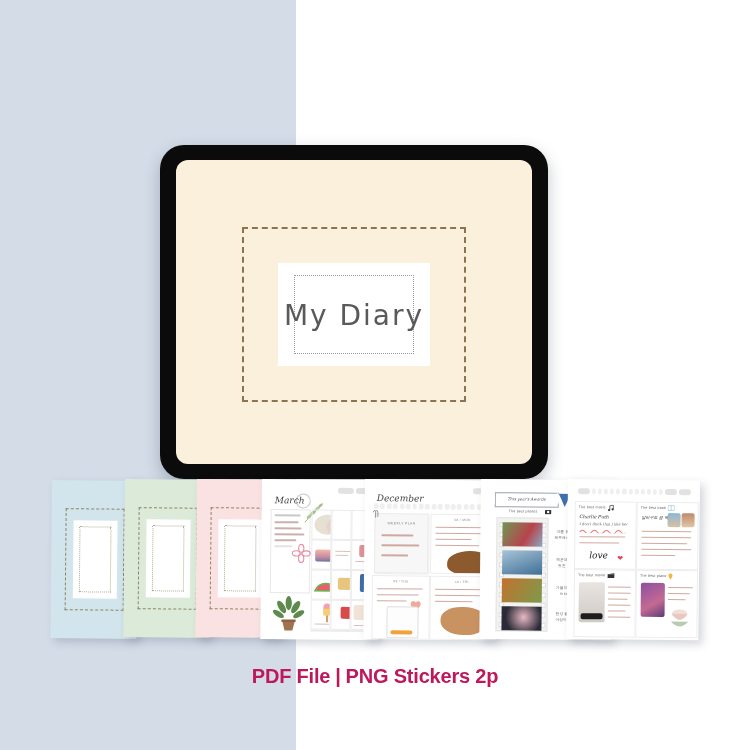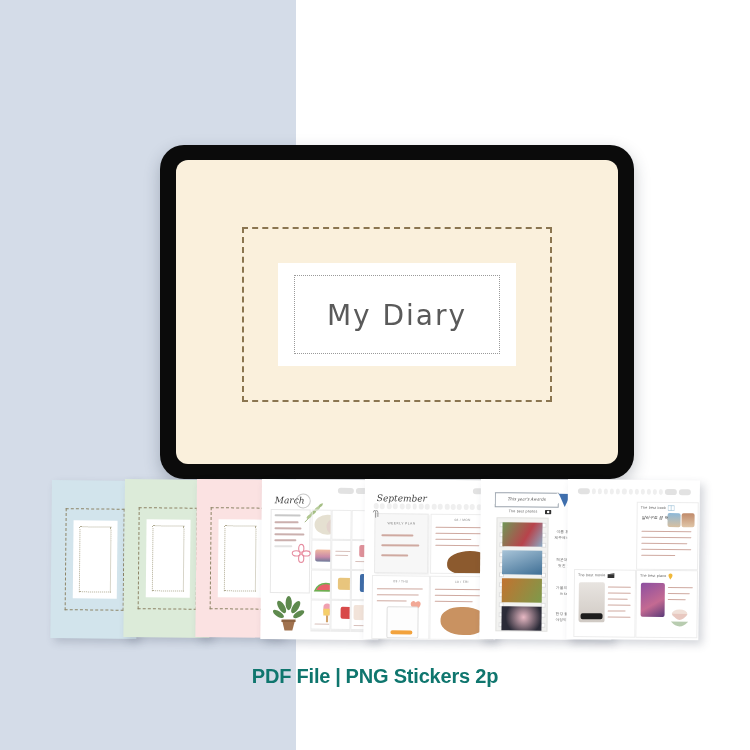--- a/index.html
+++ b/index.html
@@ -22,27 +22,27 @@
     font-size:39px;font-weight:bold;letter-spacing:-0.5px;
     color:#0a0a0a;white-space:nowrap;
   }
   .title .t-undated{margin-right:14px;}
 
   
   .footer{
     position:absolute;left:0;top:665px;width:750px;
     text-align:center;
     font-size:20px;font-weight:bold;letter-spacing:-0.2px;
-    color:#0f766e;white-space:nowrap;
+    color:#be185d;white-space:nowrap;
   }
   .footer .f-sep{margin:0 5px;}
 
   
   .tablet{
-    position:absolute;left:160px;top:145px;width:474px;height:334px;
+    position:absolute;left:160px;top:145px;width:388px;height:334px;
     background:#0b0b0b;border-radius:24px;
     box-shadow:0 6px 16px rgba(40,50,70,.28);
   }
   .tablet-screen{
     position:absolute;left:16px;top:15px;right:16px;bottom:15px;
     background:#faf0dc;border-radius:12px;overflow:hidden;
   }
   .cover-dash-outer{
     position:absolute;left:66px;top:67px;right:66px;bottom:62px;
     border:2px dashed #8a7550;
@@ -279,21 +279,21 @@
           </div>
         </div>
       </div>
     </div>
 
     <div class="page wide-page" style="left:365px;top:9px;transform:rotate(0.6deg);">
       <div class="pg-inner">
         <div class="tabrow">
           <div class="tab w2"></div>
         </div>
-        <div class="july-label">September</div>
+        <div class="july-label">December</div>
         <div class="numrow">
           <div class="numdot"></div>
           <div class="numdot"></div>
           <div class="numdot"></div>
           <div class="numdot"></div>
           <div class="numdot"></div>
           <div class="numdot"></div>
           <div class="numdot"></div>
           <div class="numdot"></div>
           <div class="numdot"></div>
@@ -422,20 +422,37 @@
           <div class="numdot"></div>
           <div class="numdot"></div>
           <div class="numdot"></div>
           <div class="numdot"></div>
           <div class="numdot"></div>
           <div class="numdot"></div>
           <div class="tab w2"></div>
           <div class="tab w2"></div>
         </div>
 
+        <div class="quad" style="left:3px;top:18px;width:60px;height:66px;">
+          <div class="lbl" style="left:3px;top:3px;">The best music</div>
+          <svg style="position:absolute;left:32px;top:2px;width:7px;height:7px;" viewBox="0 0 10 10">
+            <path d="M3 8 L3 2 L8 1 L8 7" stroke="#333" stroke-width="1" fill="none"></path>
+            <circle cx="2" cy="8" r="1.6" fill="#333"></circle>
+              <circle cx="7" cy="7" r="1.6" fill="#333"></circle>
+          </svg>
+          <div class="hand" style="left:4px;top:12px;font-size:4.6px;color:#2c2c2c;">Charlie Puth</div>
+          <div class="hand" style="left:4px;top:20px;font-size:3.6px;color:#555;">I don't think that I like her</div>
+          <svg class="zig" style="left:4px;top:26px;width:46px;" viewBox="0 0 46 5" preserveAspectRatio="none">
+            <path d="M0 4 Q3 0 6 4 T12 4 T18 4 T24 4 T30 4 T36 4 T42 4 T46 4" stroke="#e8767f" stroke-width="1" fill="none"></path>
+          </svg>
+          <div class="tline" style="left:4px;top:34px;width:46px;background:#cfa9a0;"></div>
+          <div class="tline" style="left:4px;top:40px;width:40px;background:#cfa9a0;"></div>
+          <div class="hand" style="left:14px;top:48px;font-size:9px;color:#1c1c1c;">love</div>
+          <div class="heart" style="left:42px;top:52px;">❤</div>
+        </div>
 
         <div class="quad" style="left:65px;top:18px;width:60px;height:66px;">
           <div class="lbl" style="left:3px;top:3px;">The best book</div>
           <svg style="position:absolute;left:30px;top:2px;width:7px;height:6px;" viewBox="0 0 10 8">
             <rect x="0.5" y="0.5" width="9" height="7" fill="none" stroke="#8fb8d0" stroke-width="0.8"></rect>
             <path d="M5 0.5 L5 7.5" stroke="#8fb8d0" stroke-width="0.8"></path>
           </svg>
           <div class="hand" style="left:4px;top:12px;font-size:4px;color:#2c2c2c;">달러구트 꿈 백화점</div>
           <div class="sw" style="left:30px;top:10px;width:13px;height:14px;background:linear-gradient(#8cb8d8,#d8c0a0);"></div>
           <div class="sw" style="left:44px;top:10px;width:13px;height:14px;background:linear-gradient(#c08a6a,#e0c6a8);"></div>

